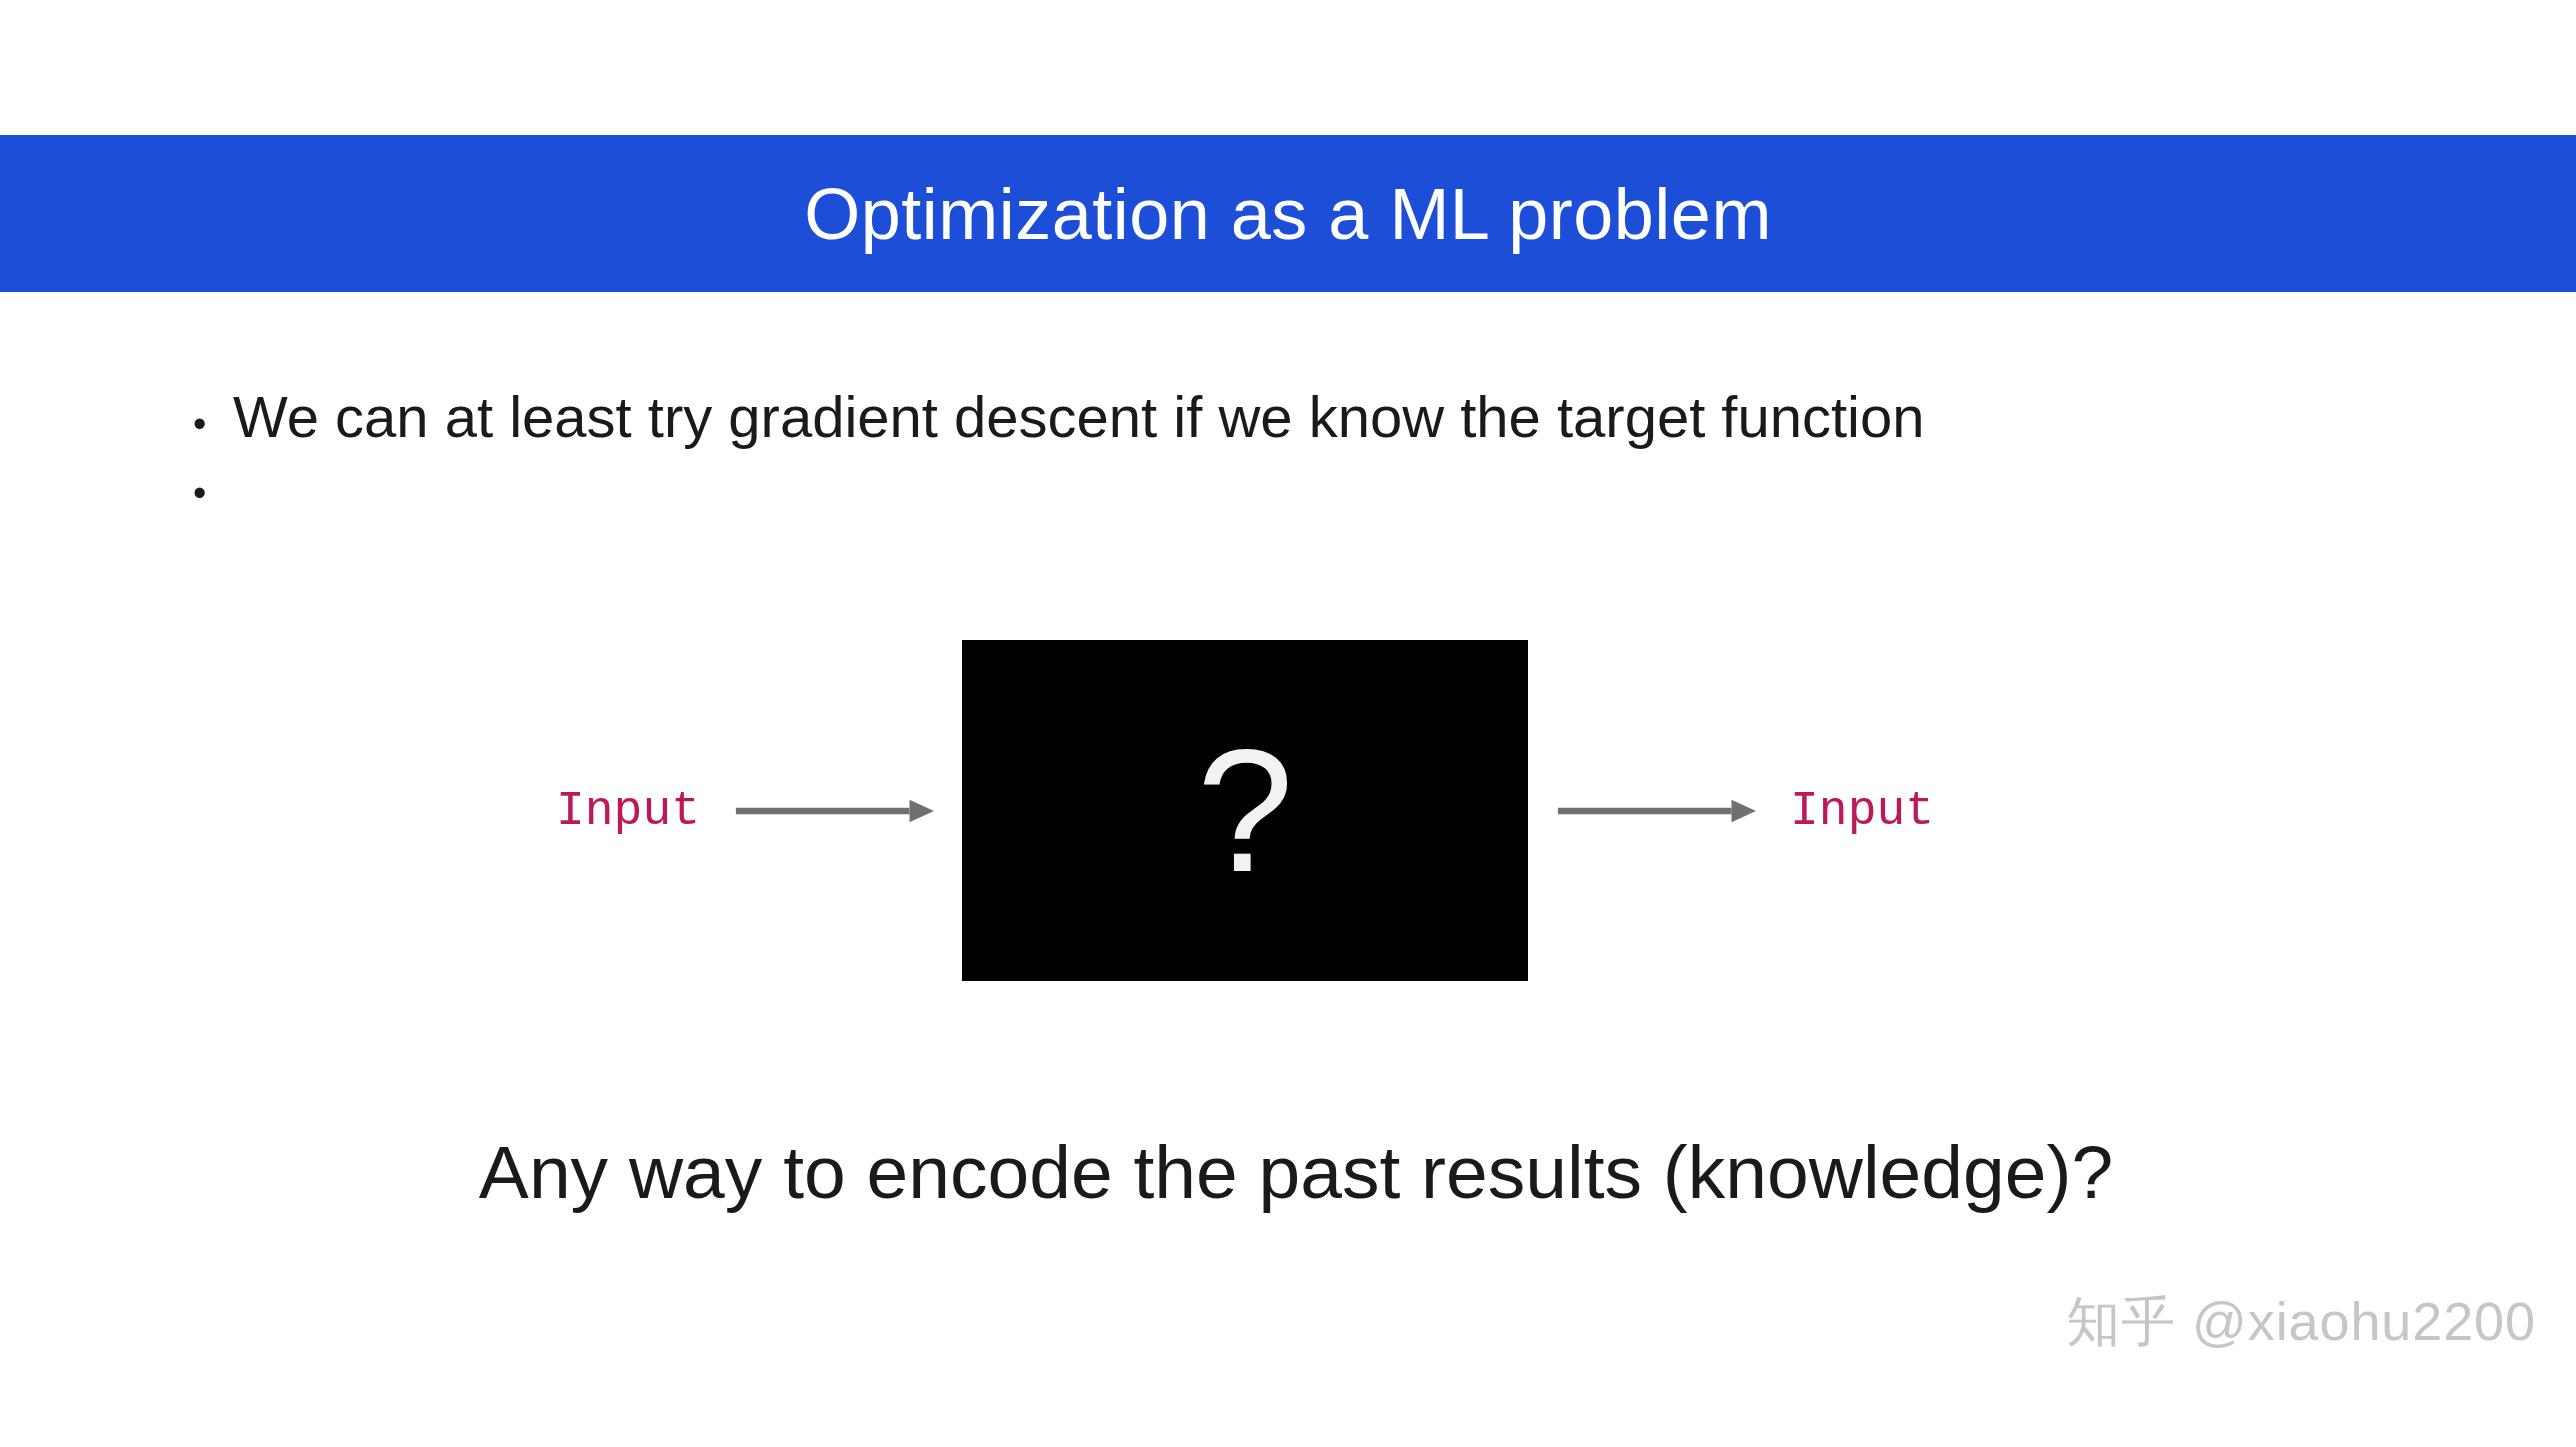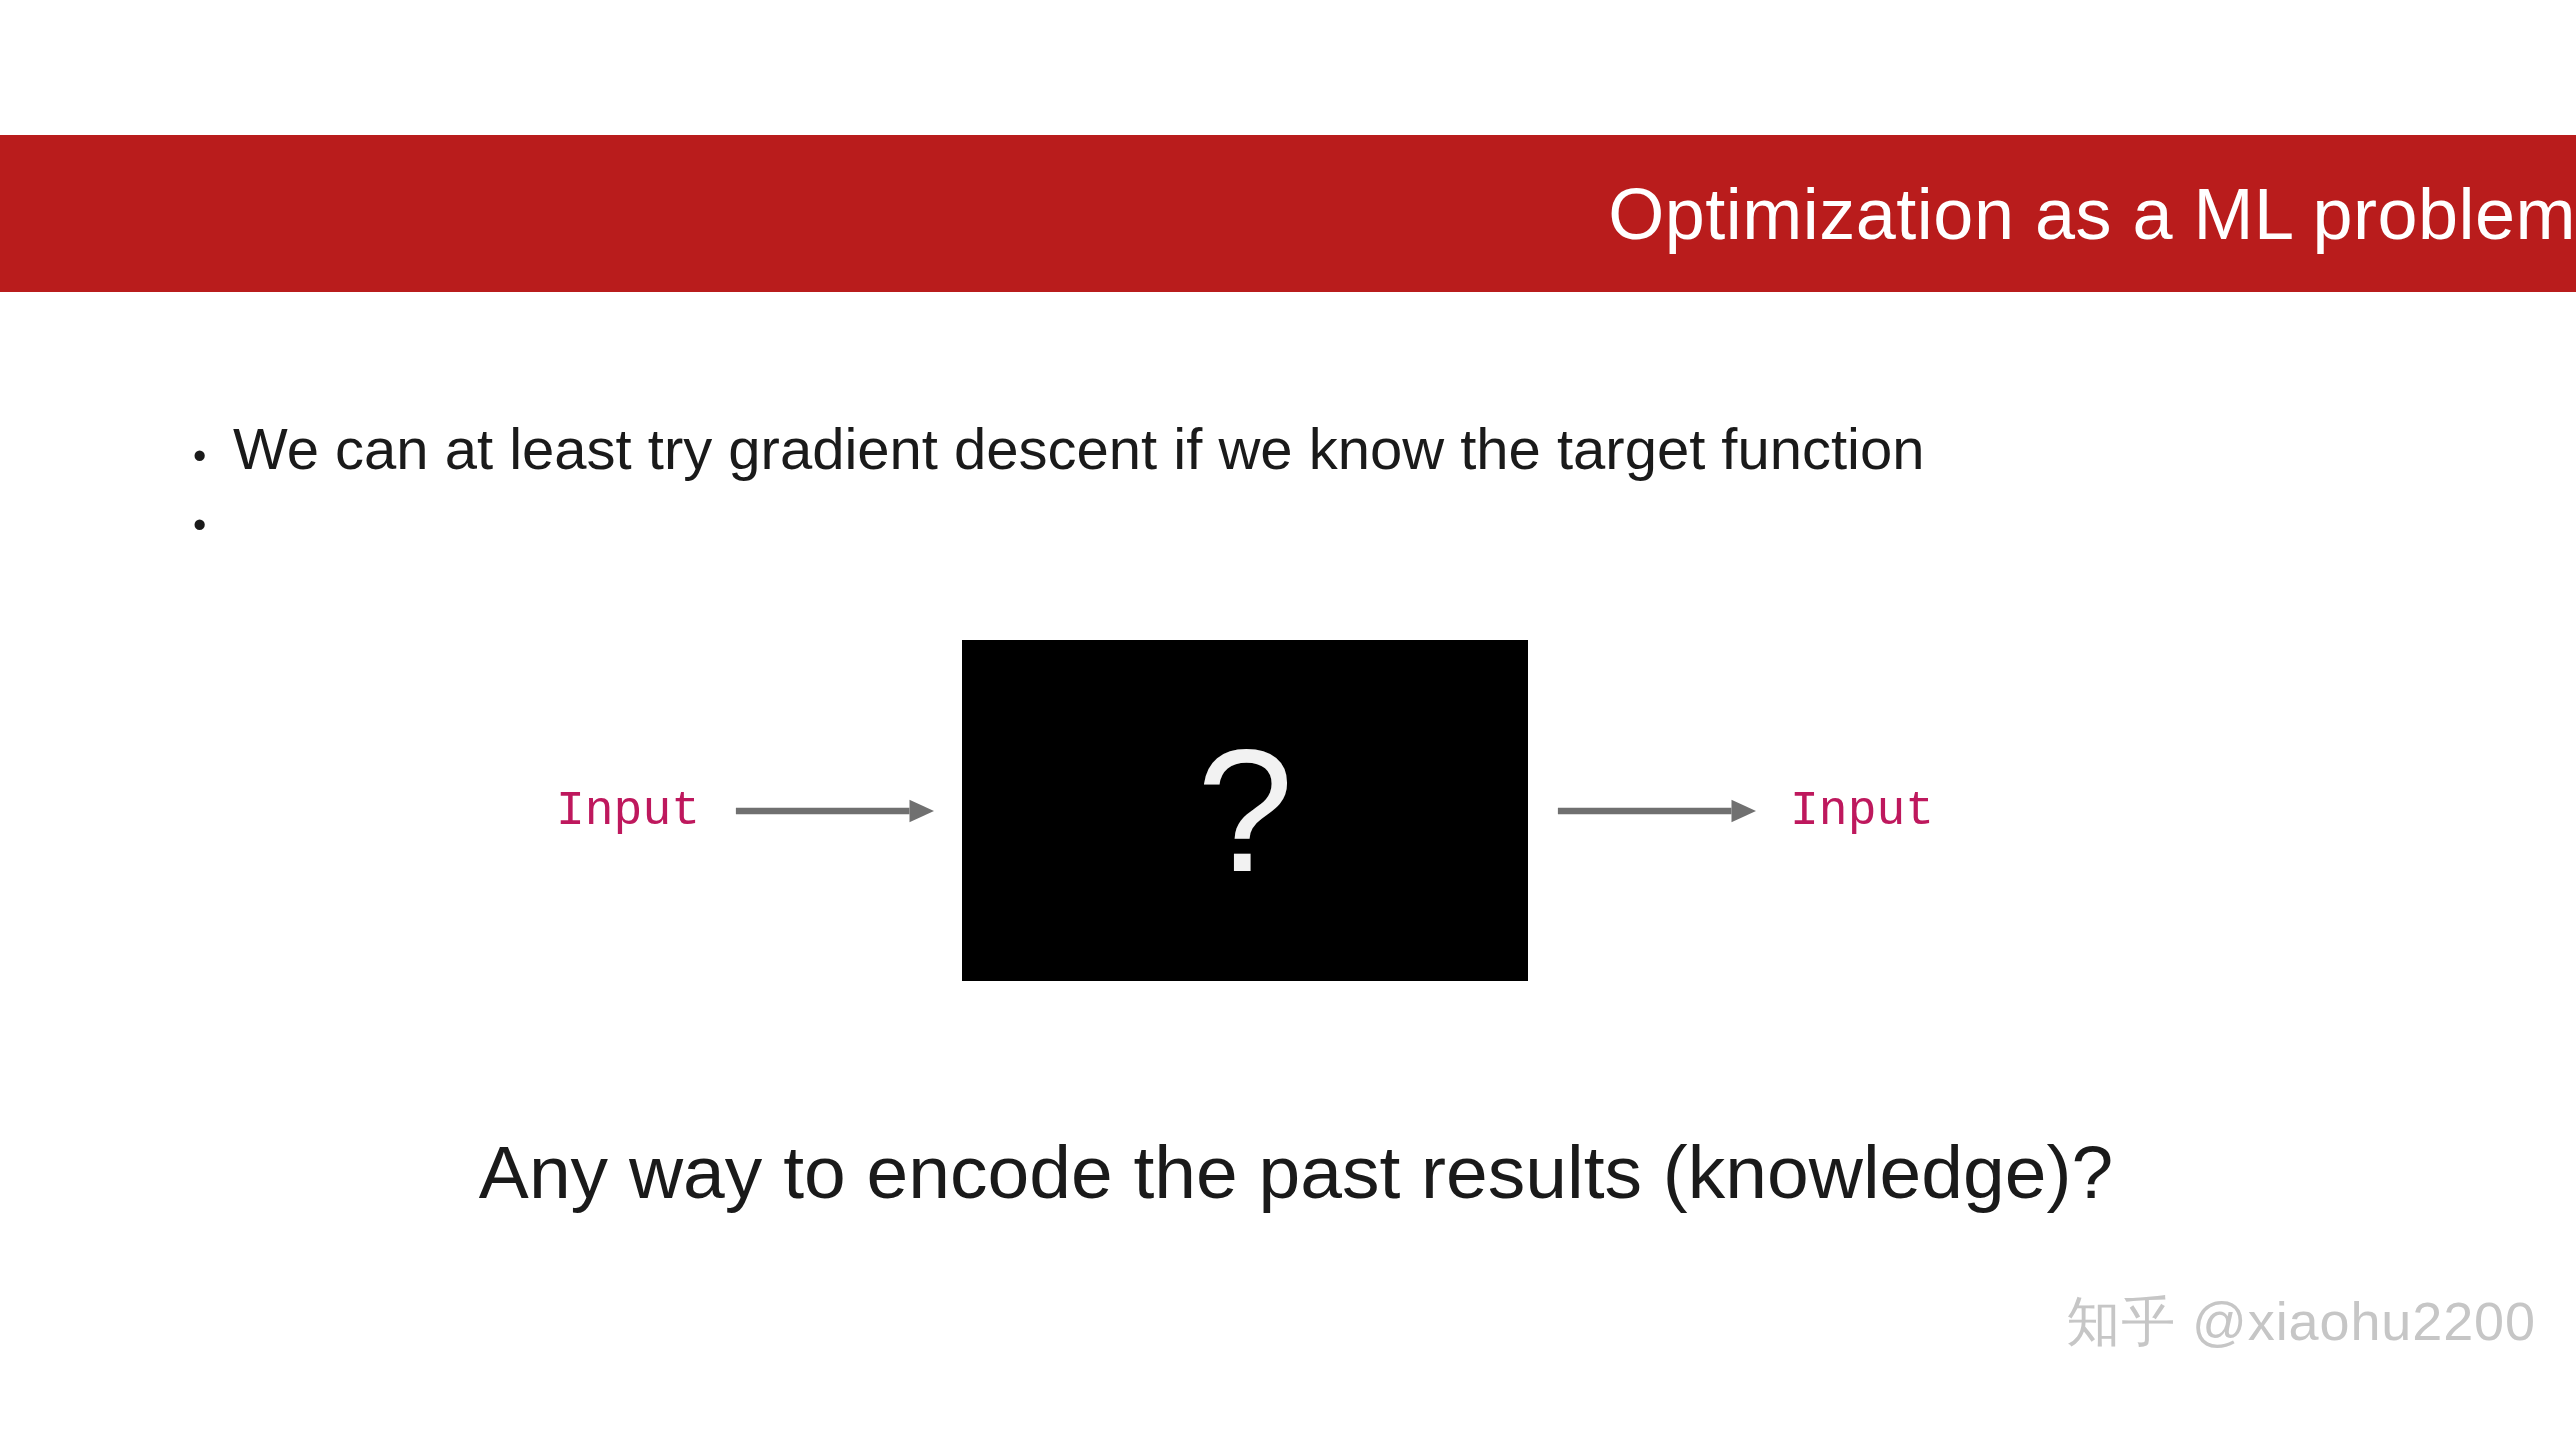--- a/index.html
+++ b/index.html
@@ -18,24 +18,24 @@
     overflow: hidden;
   }
 
   
   .title-banner {
     position: absolute;
     left: 0;
     top: 135px;
     width: 2576px;
     height: 157px;
-    background: #b91c1c;
+    background: #1d4ed8;
     display: flex;
     align-items: center;
-    justify-content: flex-end;
+    justify-content: center;
   }
   .title-text {
     color: #ffffff;
     font-size: 72px;
     font-weight: 400;
     letter-spacing: 0.5px;
     line-height: 1;
     white-space: nowrap;
     font-family: "Liberation Sans", sans-serif;
   }
@@ -62,21 +62,20 @@
   .bullet-dot::before {
     content: "\2022";
   }
   .bullet-text {
     color: #1a1a1a;
     font-size: 58px;
     font-weight: 400;
     line-height: 1.22;
     white-space: nowrap;
     font-family: "Liberation Sans", sans-serif;
-    margin-top: 32px;
   }
 
   
   .diagram {
     position: absolute;
     left: 0;
     top: 622px;
     width: 2576px;
     height: 377px;
   }

